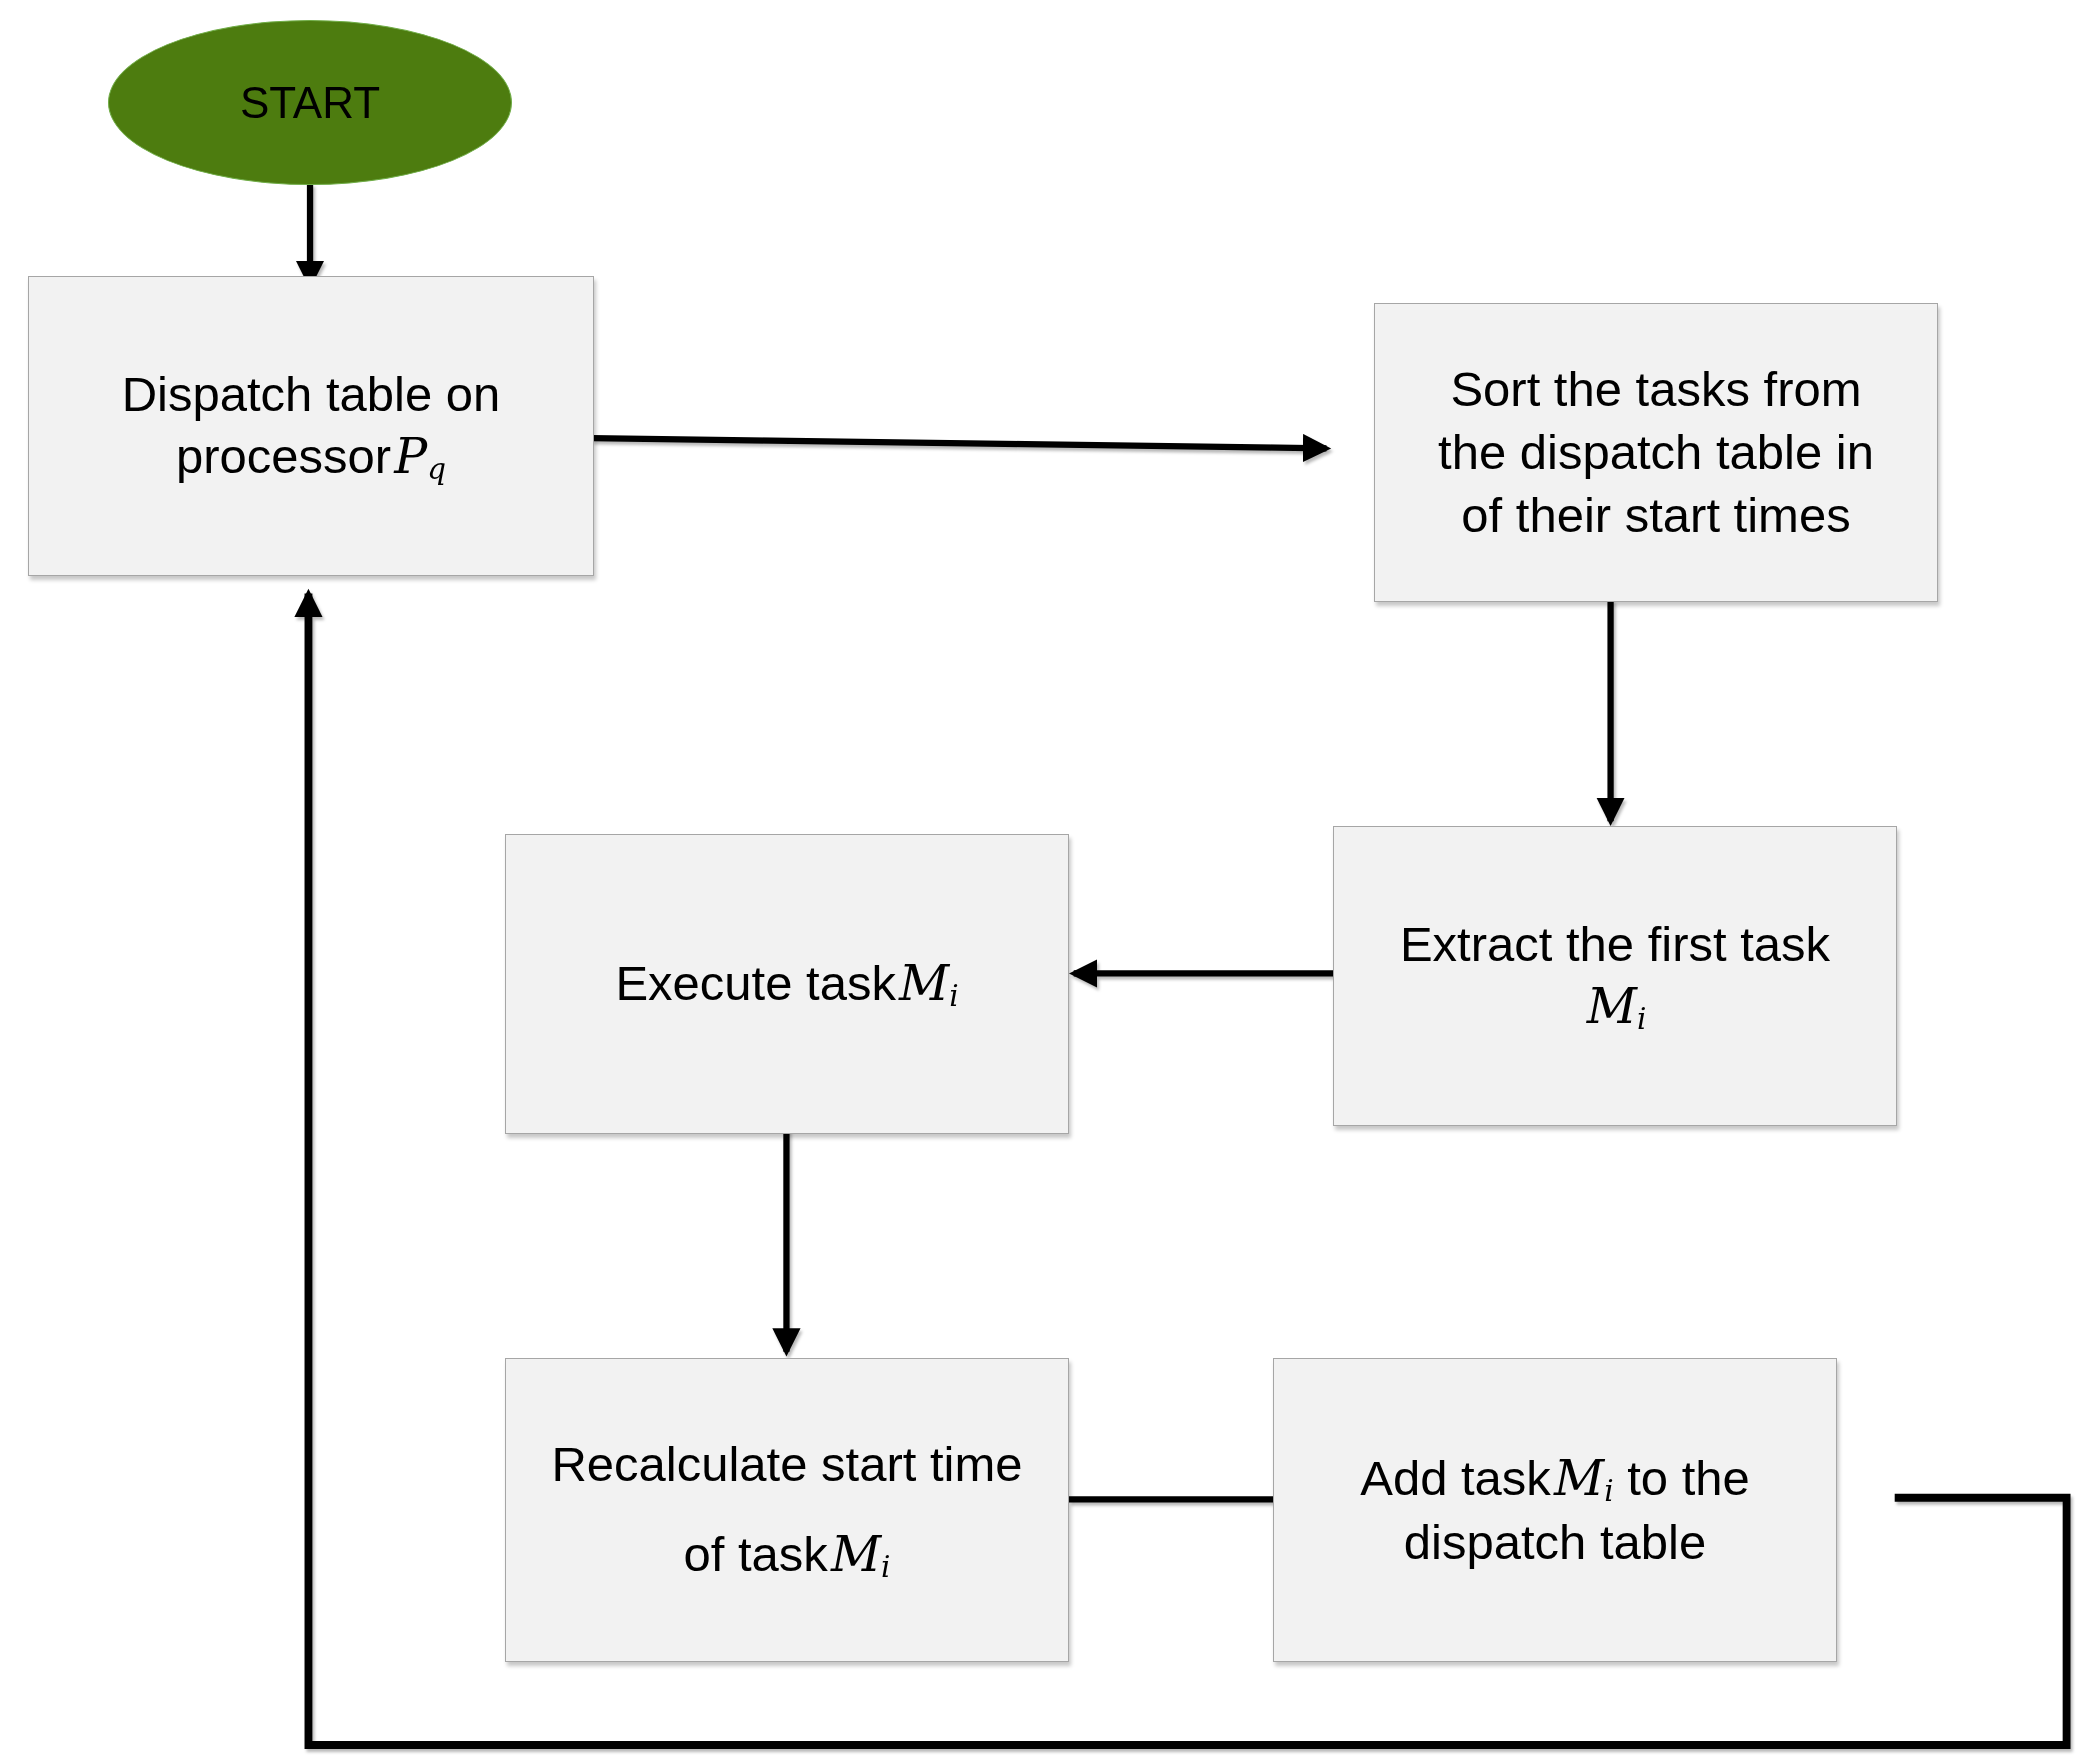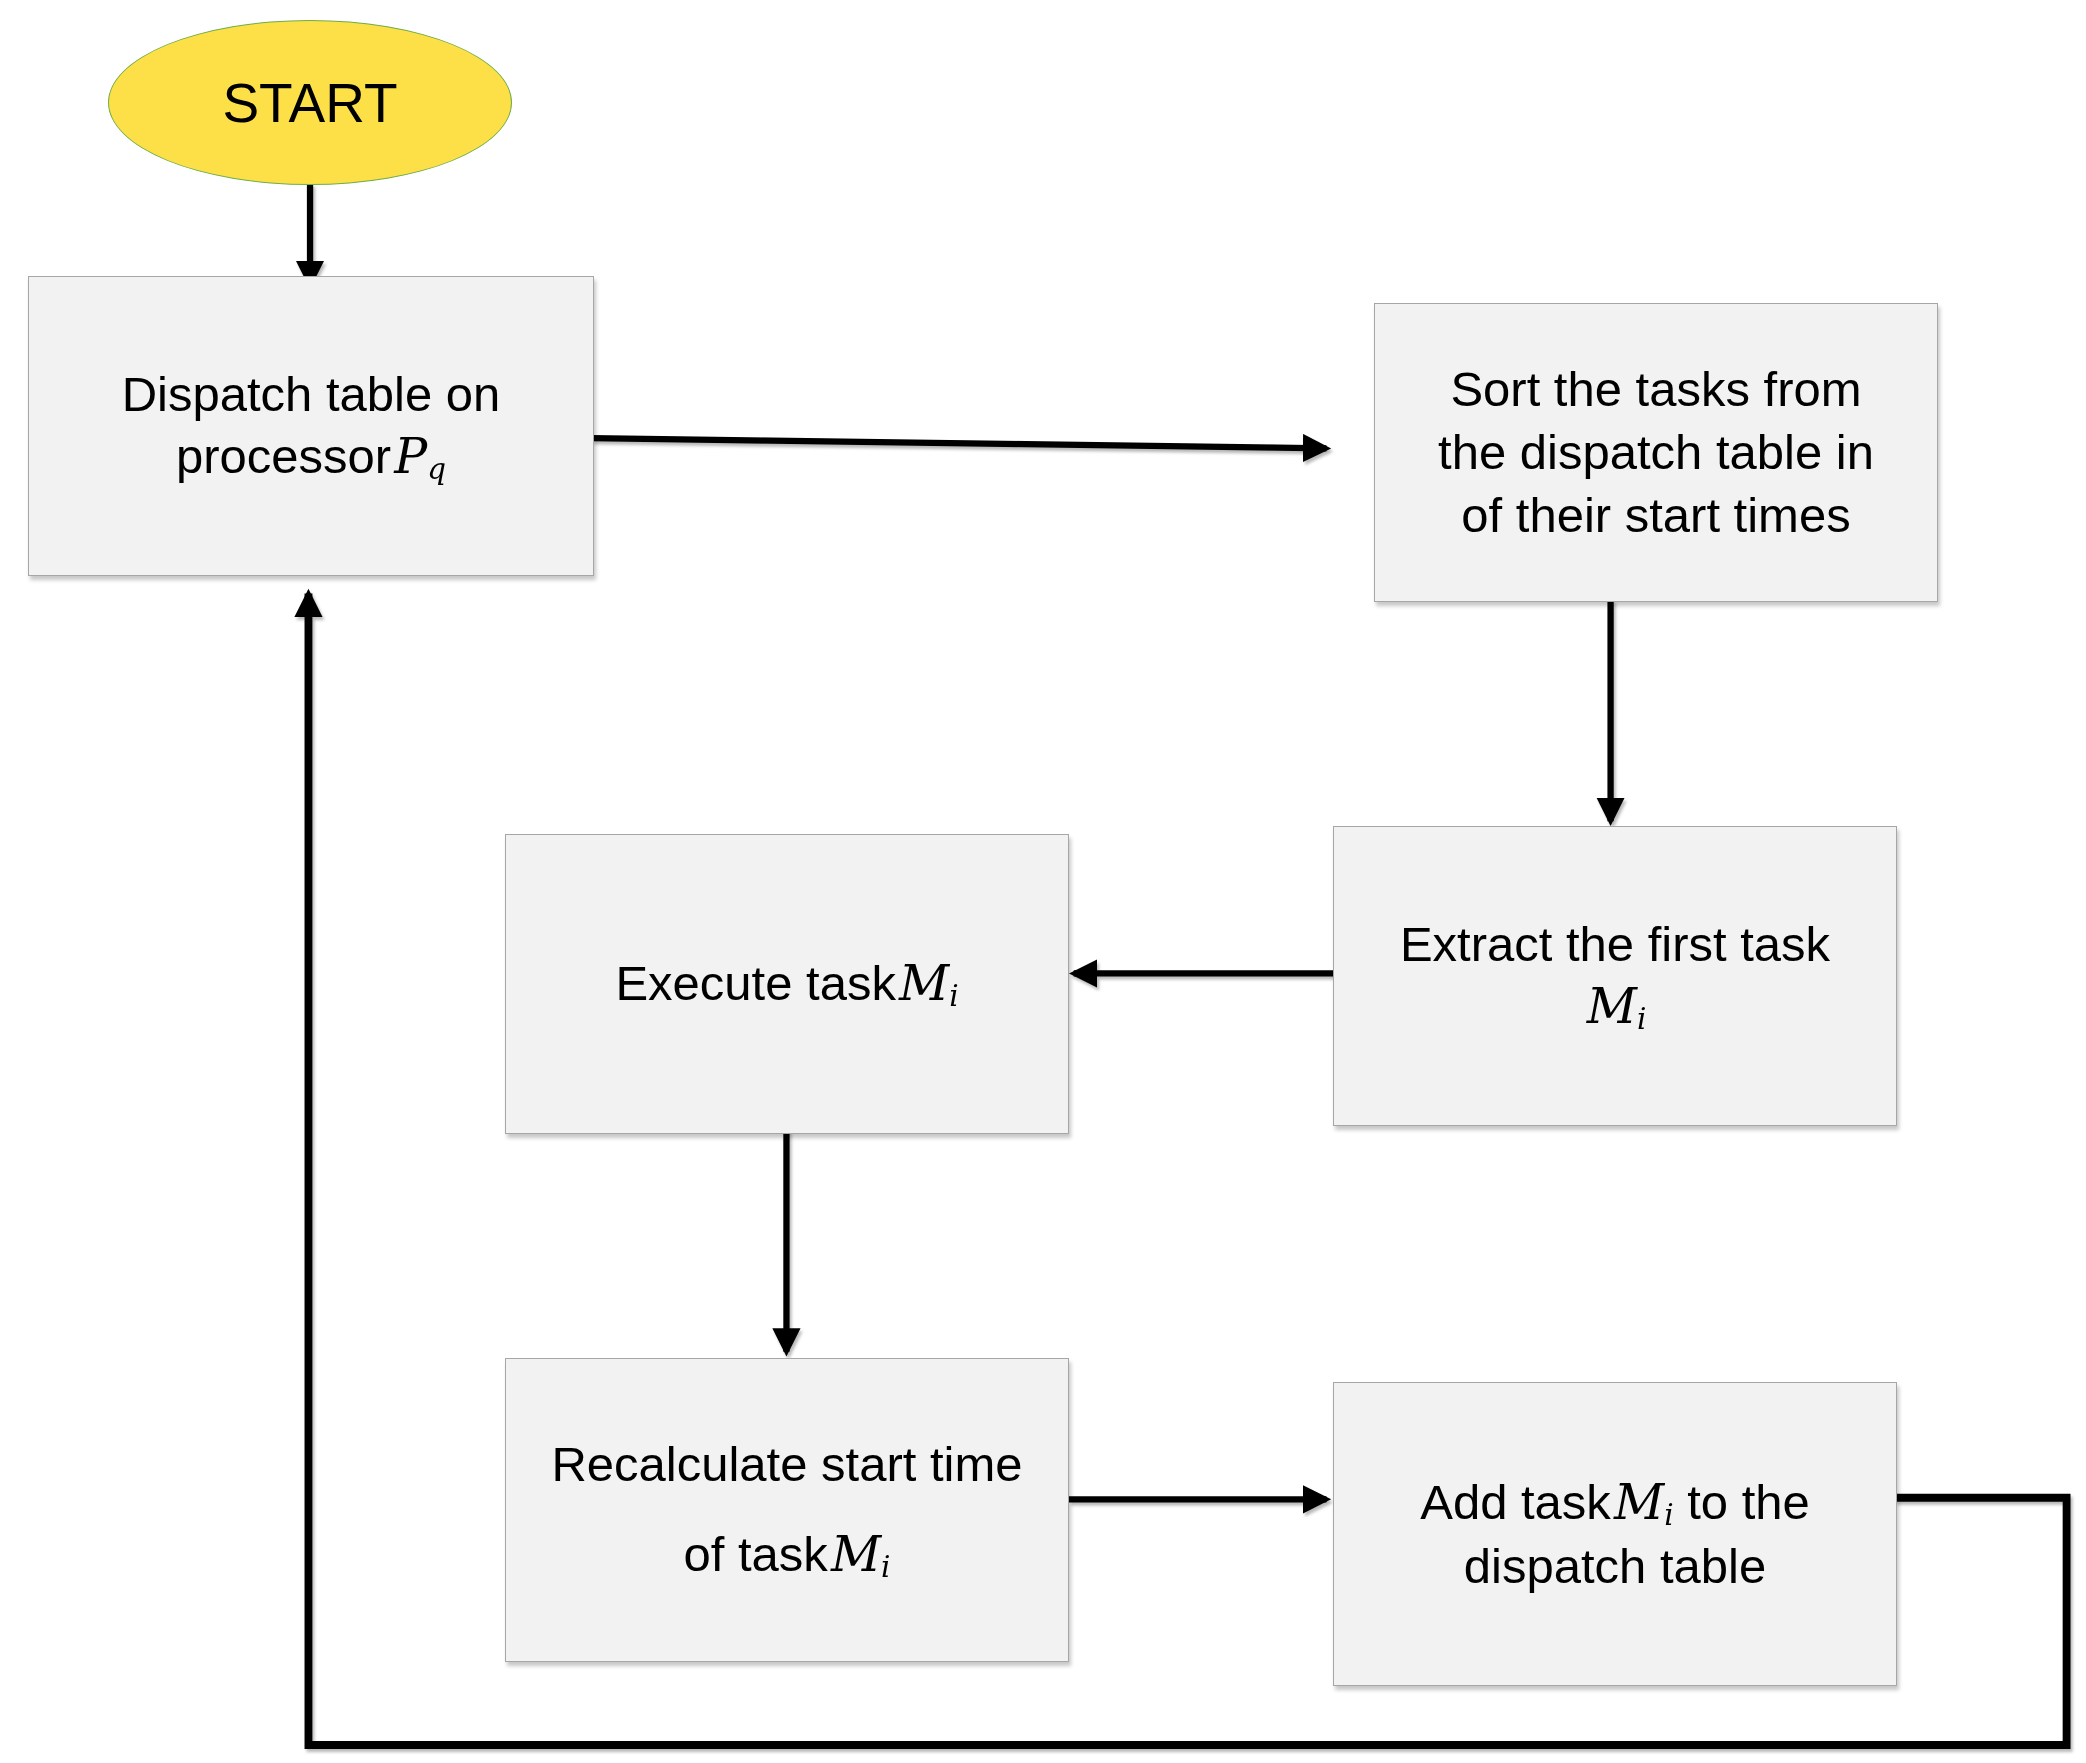--- a/index.html
+++ b/index.html
@@ -17,24 +17,24 @@
     justify-content:center;align-items:center;
     text-align:center;
     font-size:49px;line-height:1.28;
   }
   .process{
     background:#f2f2f2;
     border:1.6px solid #a6a6a6;
     box-shadow:2.4px 3.9px 3.9px rgba(0,0,0,0.22);
   }
   .terminator{
-    background:#fde047;
+    background:#4d7c0f;
     border:1.6px solid #70ad47;
     border-radius:50%;
-    font-size:55px;
+    font-size:44px;
   }
   .line{white-space:nowrap;}
   .mvar{
     font-family:"DejaVu Serif",serif;
     font-style:italic;
     padding-left:3.1px;
   }
   .msub{
     font-family:"DejaVu Serif",serif;
     font-style:italic;
@@ -115,21 +115,21 @@
 
   <div class="node process" style="left:505px;top:1358px;width:562px;height:302px;gap:28px;">
     <div class="line">
       <span>Recalculate start time</span>
     </div>
     <div class="line">
       <span>of task</span><span class="mvar">M</span><span class="msub">i</span>
     </div>
   </div>
 
-  <div class="node process" style="left:1333px;top:1358px;width:562px;height:302px;margin-top:24px;">
+  <div class="node process" style="left:1273px;top:1358px;width:562px;height:302px;">
     <div class="line">
       <span>Add task</span><span class="mvar">M</span><span class="msub">i</span><span> to the</span>
     </div>
     <div class="line">
       <span>dispatch table</span>
     </div>
   </div>
 
 </div>
 

